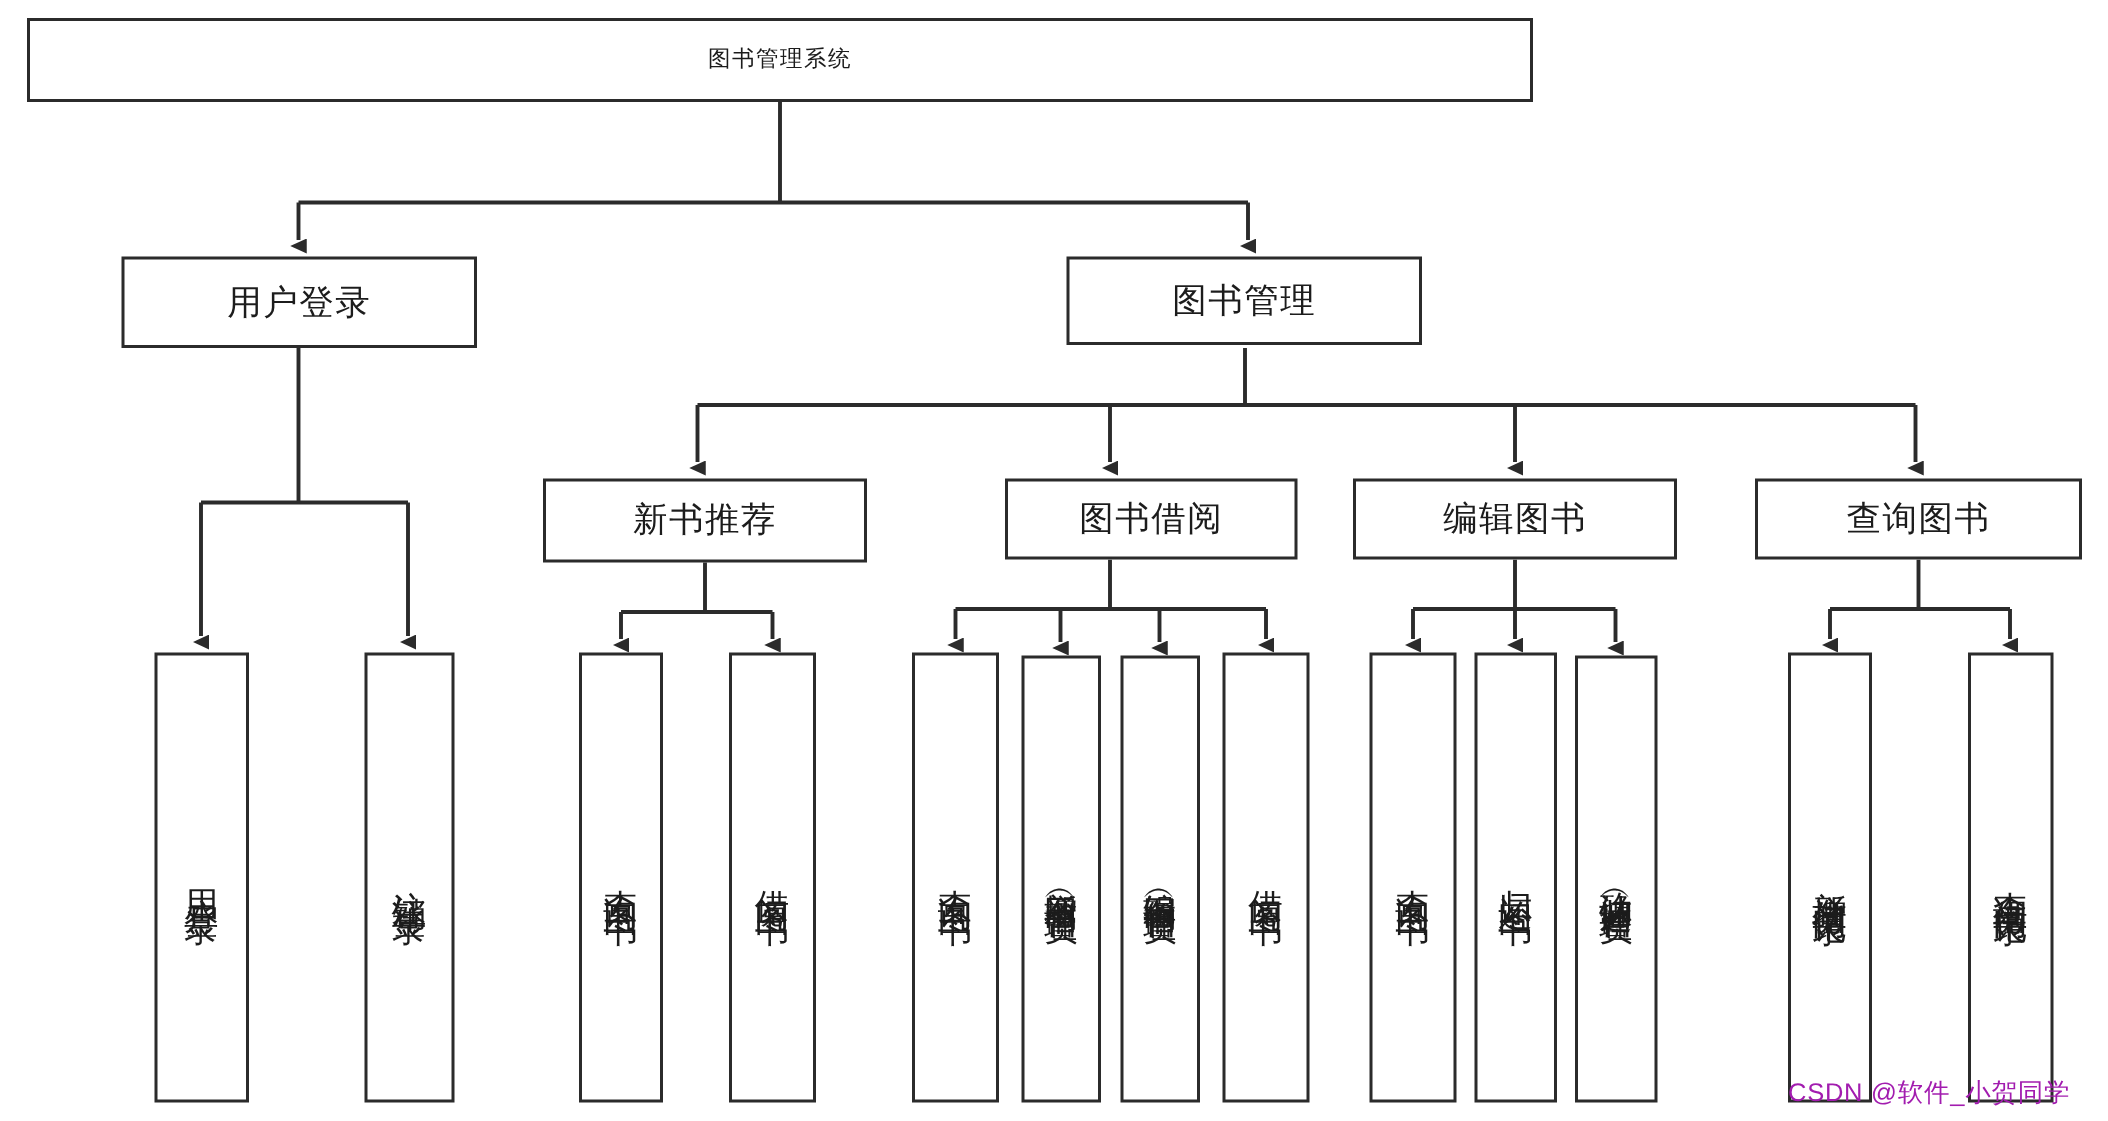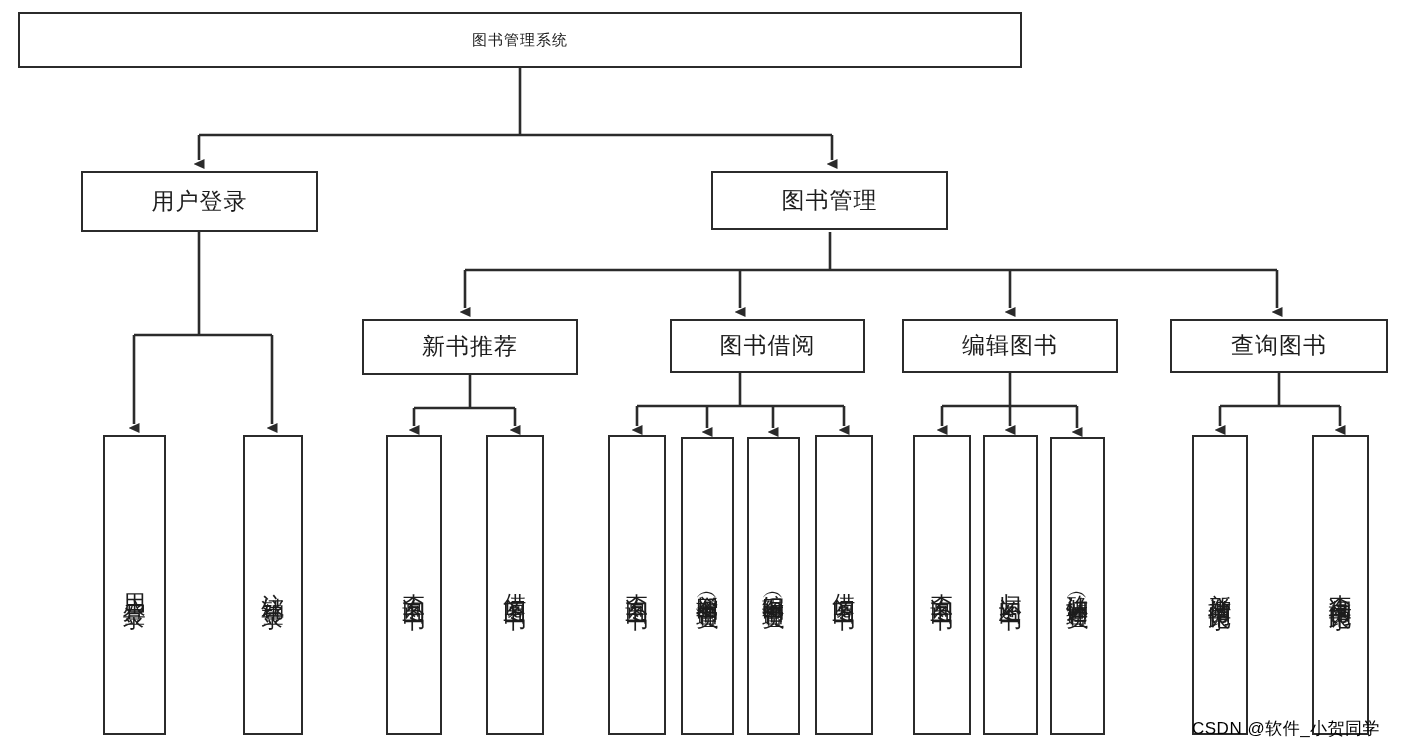--- a/index.html
+++ b/index.html
@@ -50,21 +50,21 @@
   }
   .node.vert .txt{
     writing-mode:vertical-rl;
     text-orientation:upright;
     letter-spacing:5px;
     display:block;
   }
   .watermark{
     position:absolute;
     font-size:17px;
-    color:#000000;
+    color:#a21caf;
     letter-spacing:0.5px;
     white-space:nowrap;
     user-select:none;
   }
 </style>
 </head>
 <body>
 
 <div id="canvas">
 

